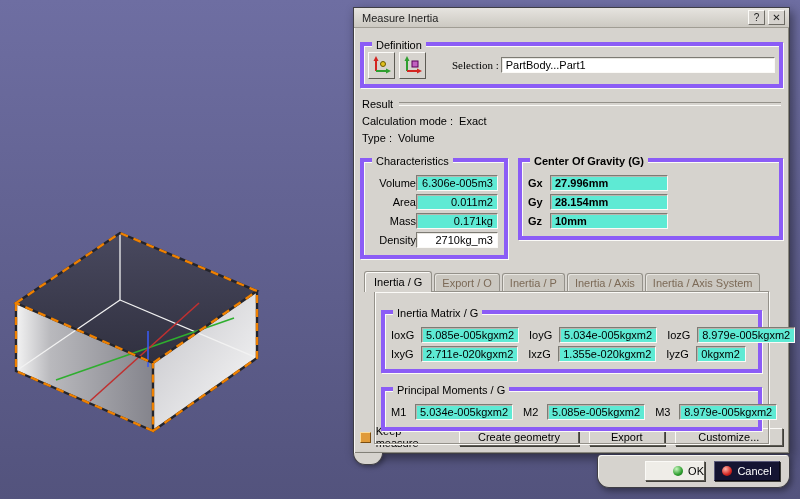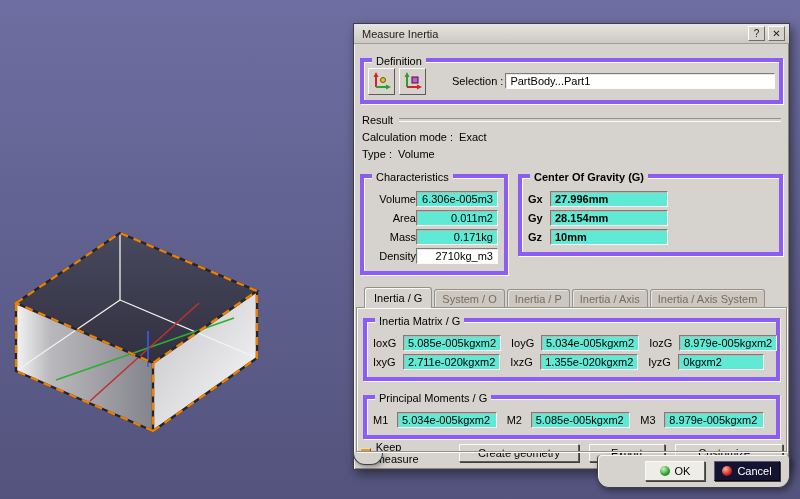--- a/index.html
+++ b/index.html
@@ -6,21 +6,21 @@
   html,body { margin:0; padding:0; }
   body {
     width:800px; height:499px; overflow:hidden; position:relative;
     font-family:"Liberation Sans", sans-serif; font-size:11px; color:#000;
     background:linear-gradient(#6e6ea2,#53537d);
   }
   
   .viewport { position:absolute; inset:0; }
   
   .dialog {
-    position:absolute; left:353px; top:23px; width:437px; height:447px;
+    position:absolute; left:353px; top:7px; width:437px; height:447px;
     background:#d6d3ce; border:1px solid #3f3e45;
     box-shadow: inset 1px 1px 0 #f7f6f3, inset -1px -1px 0 #8a887f, 3px 4px 10px rgba(0,0,0,.45);
   }
   .titlebar {
     height:20px; display:flex; align-items:center; padding:0 4px 0 8px;
     background:linear-gradient(#e6e4df,#ccc9c2); border-bottom:1px solid #a09d94;
     color:#1c1c1c;
   }
   .titlebar .title { flex:1; }
   .tb-btn {
@@ -44,21 +44,21 @@
     border:1px solid; border-color:#fbfaf7 #5d5b54 #5d5b54 #fbfaf7;
     box-shadow: 1px 1px 0 #403f3a;
   }
   
   .def-group { margin:14px 6px 0; height:46px; }
   .def-inner { display:flex; align-items:center; height:100%; padding:0 4px; }
   .icon-btn {
     width:27px; height:27px; margin-right:4px; display:flex; align-items:center; justify-content:center;
     background:#d6d3ce; border:1px solid; border-color:#fbfaf7 #5d5b54 #5d5b54 #fbfaf7;
   }
-  .sel-label { margin:0 2px 0 22px; }
+  .sel-label { margin:0 2px 0 22px;font-family:Liberation Serif, serif; }
   .def-inner .field { flex:1; }
   .sep { display:flex; align-items:center; gap:6px; margin:10px 8px 0; }
   .sep::after { content:""; flex:1; height:2px; border-top:1px solid #94918a; border-bottom:1px solid #fbfaf7; }
   .textline { margin:5px 0 0 8px; }
   .textline .val { margin-left:6px; }
   .groups-row { display:flex; align-items:flex-start; margin:14px 6px 0; }
   .char-group { width:148px; padding:10px 4px 4px;text-align:right; }
   .grav-group { flex:1; margin-left:10px; padding:10px 4px 4px;font-weight:bold; }
   .kv-row { display:flex; align-items:center; margin:3px 2px; }
   .kv-row .k { width:46px; }
@@ -67,22 +67,22 @@
   .grav-group .kv-row .v { width:118px; }
   
   .tabs { display:flex; align-items:flex-end; margin:12px 0 0 10px; position:relative; z-index:2;text-align:center; }
   .tab {
     padding:3px 7px 2px; margin-right:2px; background:#cbc8c1; color:#7c6a57;
     border:1px solid #94918a; border-bottom:none; border-radius:3px 3px 0 0;
     box-shadow: inset 1px 1px 0 #e8e6e1; cursor:default;
   }
   .tab.active { background:#d6d3ce; color:#000; padding:4px 9px 4px; margin-bottom:-1px; box-shadow: inset 1px 1px 0 #fbfaf7; }
   .tabpanel {
-    margin:0 2px; border:1px solid #94918a; box-shadow: inset 1px 1px 0 #fbfaf7, 1px 1px 0 #fbfaf7;
-    position:relative; z-index:1; padding:0 4px 10px;
+    margin:0 20px; border:1px solid #94918a; box-shadow: inset 1px 1px 0 #fbfaf7, 1px 1px 0 #fbfaf7;
+    position:relative; z-index:1; padding:8px 4px 10px;
   }
   .matrix-group { margin:10px 2px 0; padding:10px 4px 4px; }
   .m-row { display:flex; align-items:center; margin:3px 0; }
   .m-cell { display:flex; align-items:center; flex:1; }
   .m-cell .k { width:32px; padding-left:2px; }
   .m-cell .v { flex:1; margin-right:8px; }
   .pm-group { margin:14px 2px 2px; padding:10px 4px 4px; }
   .pm-group .m-cell .k { width:26px; }
   
   .footer { position:absolute; left:6px; right:6px; bottom:4px; display:flex; align-items:center; }
@@ -101,21 +101,21 @@
     border-radius:4px 4px 12px 12px;
     box-shadow: inset 1px 1px 0 #f7f6f3, 2px 3px 6px rgba(0,0,0,.4);
     display:flex; align-items:center; justify-content:flex-end; gap:9px; padding:0 9px;
   }
   .dialog-bump {
     position:absolute; left:353px; top:453px; width:30px; height:12px;
     background:#d6d3ce; border:1px solid #3f3e45; border-top:none;
     border-radius:0 0 12px 12px; box-shadow:2px 2px 5px rgba(0,0,0,.35);
   }
   .action-btn { display:flex; align-items:center; justify-content:center; gap:5px; }
-  .btn.ok { width:60px; height:20px; background:#efedе8; background:#efede8; }
+  .btn.ok { width:60px; height:20px; background:#efedе8; background:#efede8;justify-content:flex-end; }
   .btn.cancel { width:66px; height:20px; background:#141432; color:#fff; border-color:#5a5a7a #050514 #050514 #5a5a7a; }
   .ball { width:10px; height:10px; border-radius:50%; flex:0 0 auto; }
   .ball.green { background:radial-gradient(circle at 35% 30%, #c8f7c0, #2f9e2f 60%, #135c13); }
   .ball.red   { background:radial-gradient(circle at 35% 30%, #ffb4aa, #d42420 60%, #6e0b0b); }
 </style>
 </head>
 <body>
 
 <svg class="viewport" viewBox="0 0 800 499" xmlns="http://www.w3.org/2000/svg">
   <defs>
@@ -235,21 +235,21 @@
       </div>
       <div class="kv-row">
         <span class="k">Gz</span>
         <div class="field v">10mm</div>
       </div>
     </div>
   </div>
 
   <div class="tabs">
     <span class="tab active">Inertia / G</span>
-    <span class="tab">System / O</span>
+    <span class="tab">Export / O</span>
     <span class="tab">Inertia / P</span>
     <span class="tab">Inertia / Axis</span>
     <span class="tab">Inertia / Axis System</span>
   </div>
 
   <div class="tabpanel">
     <div class="group matrix-group">
       <span class="legend">Inertia Matrix / G</span>
       <div class="m-row">
         <span class="m-cell">

